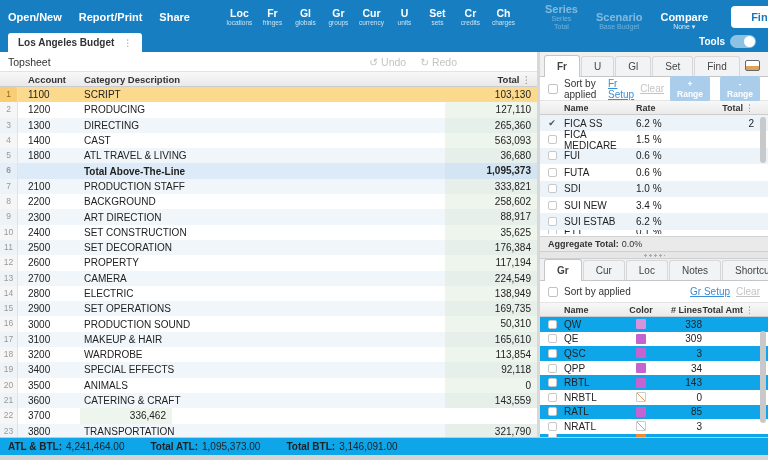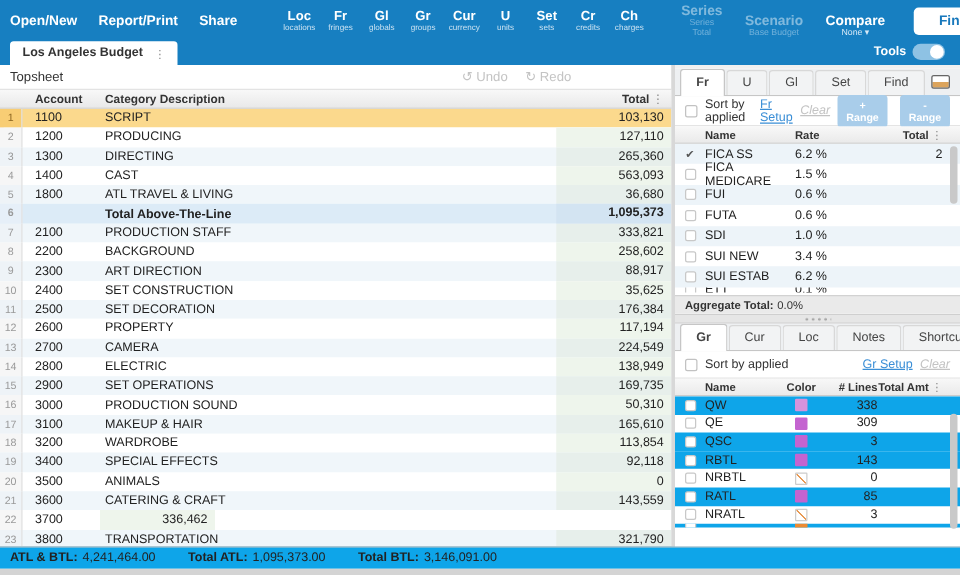--- a/index.html
+++ b/index.html
@@ -71,21 +71,21 @@
   .tab { height:20px; line-height:20px; padding:0 12px; font-size:10px; color:#444; background:#f2f3f4;
     border:1px solid #d8d8d8; border-bottom:none; border-radius:3px 3px 0 0; margin-right:1px; cursor:pointer; }
   .tab.active { background:#fff; font-weight:bold; height:22px; line-height:22px; margin-bottom:-1px; border-color:#c6c6c6; }
   .layout-icon { margin-left:auto; margin-right:8px; align-self:center; width:15px; height:11px;
     border:1px solid #666; border-radius:2px; background:linear-gradient(#fff 55%, #dca45c 55%); cursor:pointer; }
   .controls { height:24px; flex:0 0 24px; display:flex; align-items:center; font-size:10px; color:#333;
     border-bottom:1px solid #e4e4e4; padding:0 8px; gap:6px; background:#fff; }
   .controls.short { height:22px; flex:0 0 22px; }
   .cbx { width:10px; height:10px; border:1px solid #c2c2c2; border-radius:2px; background:#fff; flex:0 0 10px; cursor:pointer; }
   .link { color:#3a8ed6; text-decoration:underline; font-size:10px; cursor:pointer; }
-  .link.dim { color:#c3c3c3;font-style:italic; }
+  .link.dim { color:#c3c3c3; }
   .range-btn { background:#a9cdea; color:#fff; font-size:8.5px; font-weight:bold; border:none;
     border-radius:3px; padding:3px 7px; margin-left:4px; cursor:pointer; font-family:inherit; }
   .push { margin-left:auto; }
   .gridhead { height:14px; flex:0 0 14px; display:flex; align-items:center; background:linear-gradient(#f8f8f8,#eaeaea);
     border-bottom:1px solid #ccc; font-size:9px; font-weight:bold; color:#333; }
   .gridbody { flex:1; overflow:hidden; position:relative; }
   .f-check { width:24px; flex:0 0 24px; display:flex; justify-content:center; }
   .f-name { flex:1; }
   .f-rate { width:72px; flex:0 0 72px; }
   .f-total { width:60px; flex:0 0 60px; text-align:right; padding-right:14px; }
@@ -516,20 +516,31 @@
               <span class="g-check">
                 <span class="box"></span>
               </span>
               <span class="g-name">QSC</span>
               <span class="g-color">
                 <span class="swatch" style="background: rgb(196, 100, 208);"></span>
               </span>
               <span class="g-lines">3</span>
               <span class="g-amt"></span>
             </div>
+            <div class="g-row">
+              <span class="g-check">
+                <span class="box"></span>
+              </span>
+              <span class="g-name">QPP</span>
+              <span class="g-color">
+                <span class="swatch" style="background: rgb(196, 100, 208);"></span>
+              </span>
+              <span class="g-lines">34</span>
+              <span class="g-amt"></span>
+            </div>
             <div class="g-row alt">
               <span class="g-check">
                 <span class="box"></span>
               </span>
               <span class="g-name">RBTL</span>
               <span class="g-color">
                 <span class="swatch" style="background: rgb(196, 100, 208);"></span>
               </span>
               <span class="g-lines">143</span>
               <span class="g-amt"></span>

